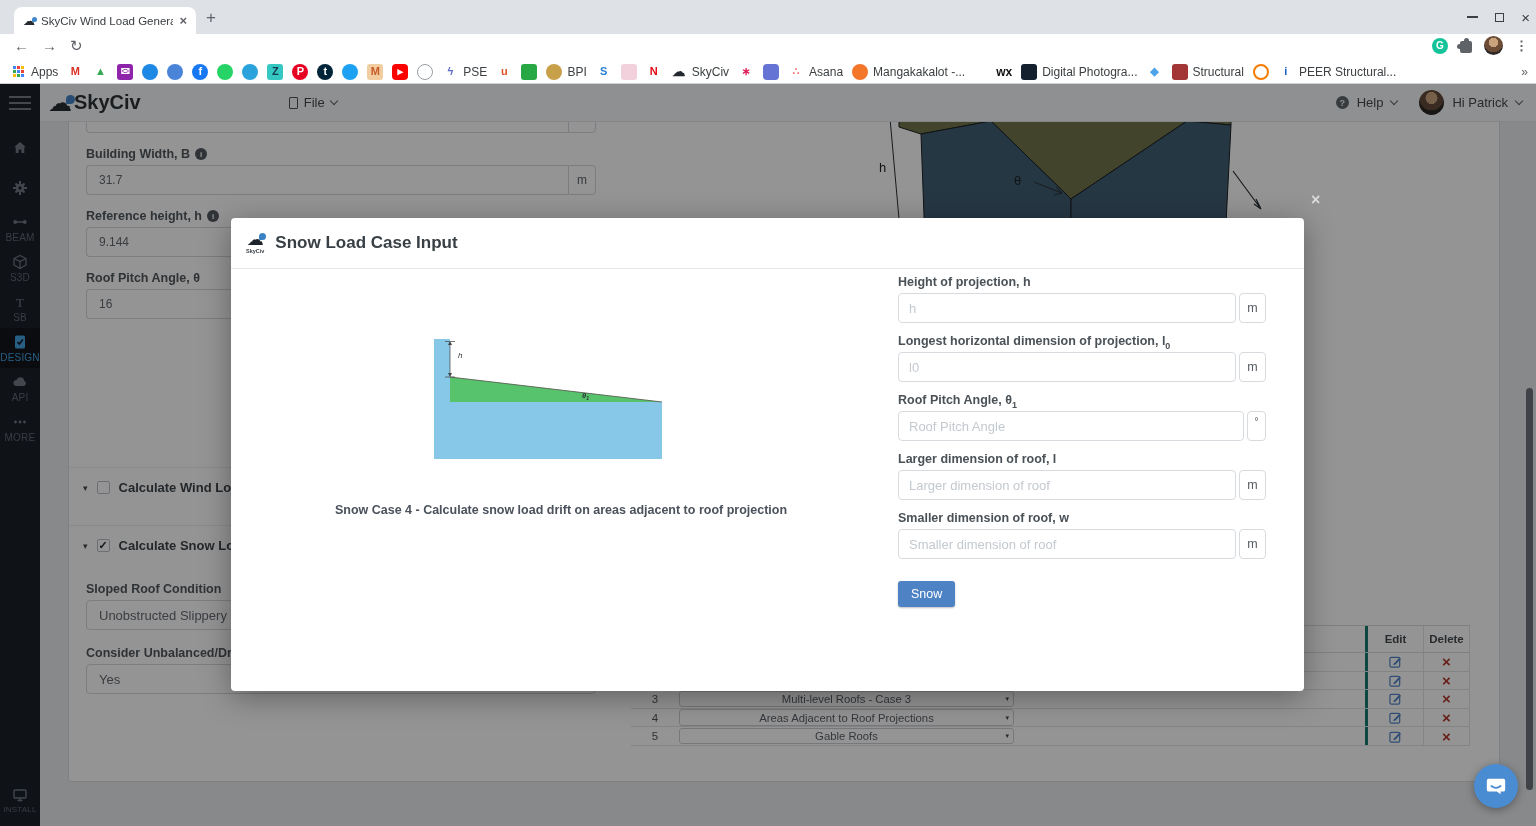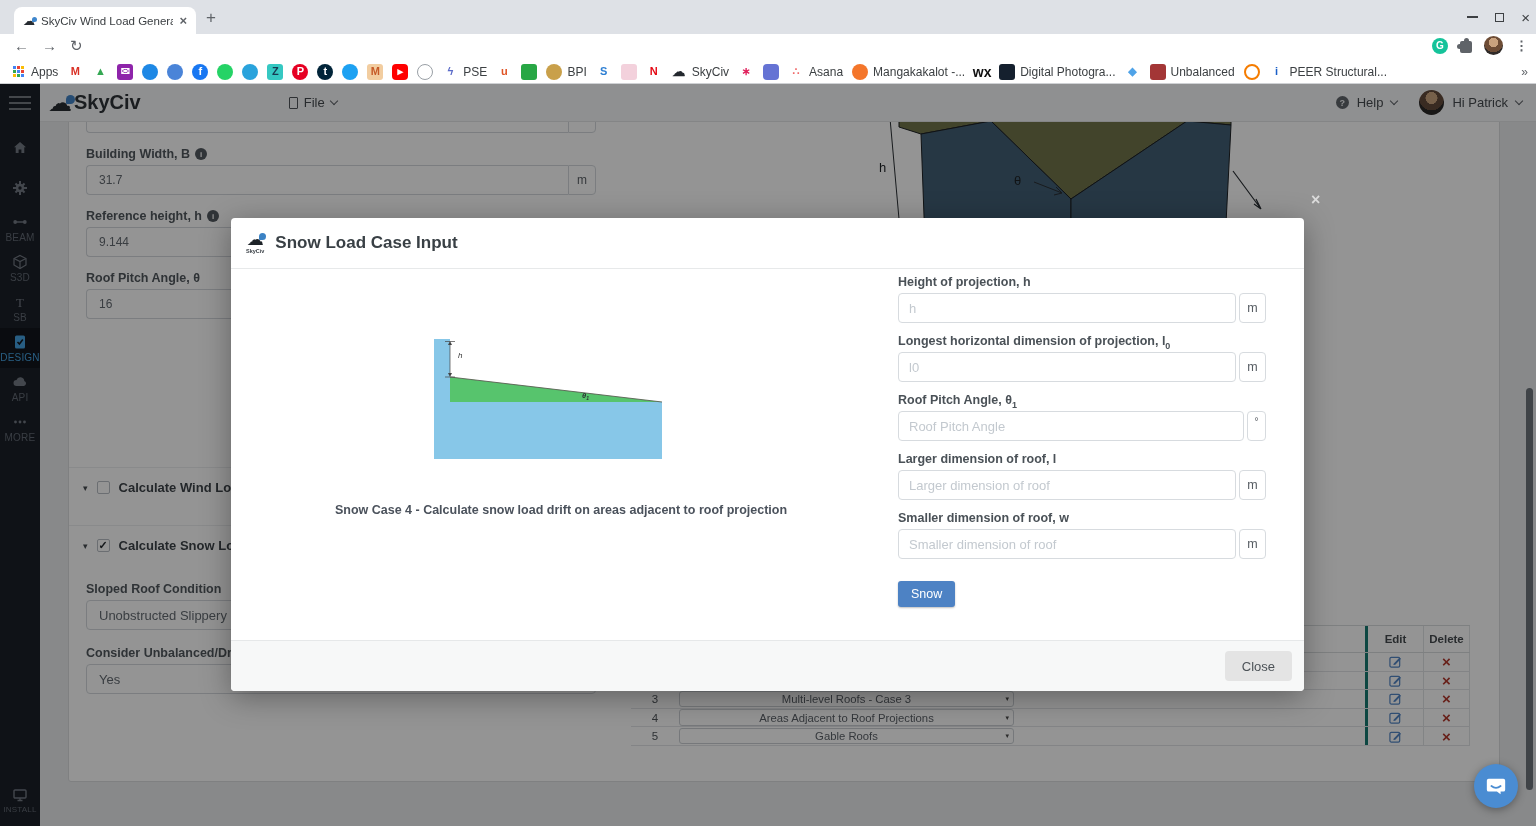--- a/index.html
+++ b/index.html
@@ -244,32 +244,32 @@
         </div>
         <div class="bm">
           <span class="fav" style="color: rgb(240, 106, 106);">∴</span>
           <span class="bm-label">Asana</span>
         </div>
         <div class="bm">
           <span class="fav ci" style="background: rgb(244, 118, 43);"></span>
           <span class="bm-label">Mangakakalot -...</span>
         </div>
         <div class="bm">
-          <span class="fav" style="color: rgb(17, 17, 17); font-size: 14px;">wx</span>
+          <span class="fav" style="color: rgb(17, 17, 17); font-size: 12px; margin-left: 22px;">wx</span>
         </div>
         <div class="bm">
           <span class="fav sq" style="background: rgb(21, 32, 46);"></span>
           <span class="bm-label">Digital Photogra...</span>
         </div>
         <div class="bm">
           <span class="fav" style="color: rgb(79, 163, 232);">◆</span>
         </div>
         <div class="bm">
           <span class="fav sq" style="background: rgb(163, 54, 54);"></span>
-          <span class="bm-label">Unbalanced</span>
+          <span class="bm-label">Structural</span>
         </div>
         <div class="bm">
           <span class="fav oring"></span>
         </div>
         <div class="bm">
           <span class="fav" style="color: rgb(26, 95, 200);">i</span>
           <span class="bm-label">PEER Structural...</span>
         </div>
       </div>
     <div class="bm-over">»</div>
@@ -611,23 +611,20 @@
             </div>
             <div class="m-label">Smaller dimension of roof, w</div>
             <div class="m-group">
               <input class="m-input" placeholder="Smaller dimension of roof" style="">
               <div class="m-unit">m</div>
             </div>
           </div>
         <button class="btn-save">Snow</button>
       </div>
 
-      <div class="m-foot">
-        <button class="btn-close">Close</button>
-      </div>
     </div>
 
     <div class="chat">
       <svg width="22" height="22" viewBox="0 0 24 24">
         <path d="M4 4 h16 a2 2 0 0 1 2 2 v10 a2 2 0 0 1 -2 2 h-3 l0 3 -4 -3 h-9 a2 2 0 0 1 -2 -2 v-10 a2 2 0 0 1 2 -2 z" fill="#ffffff"></path>
         <path d="M7 12 q5 4 10 0" stroke="#4A8CD2" stroke-width="2" fill="none" stroke-linecap="round"></path>
       </svg>
     </div>
 
   </div>

